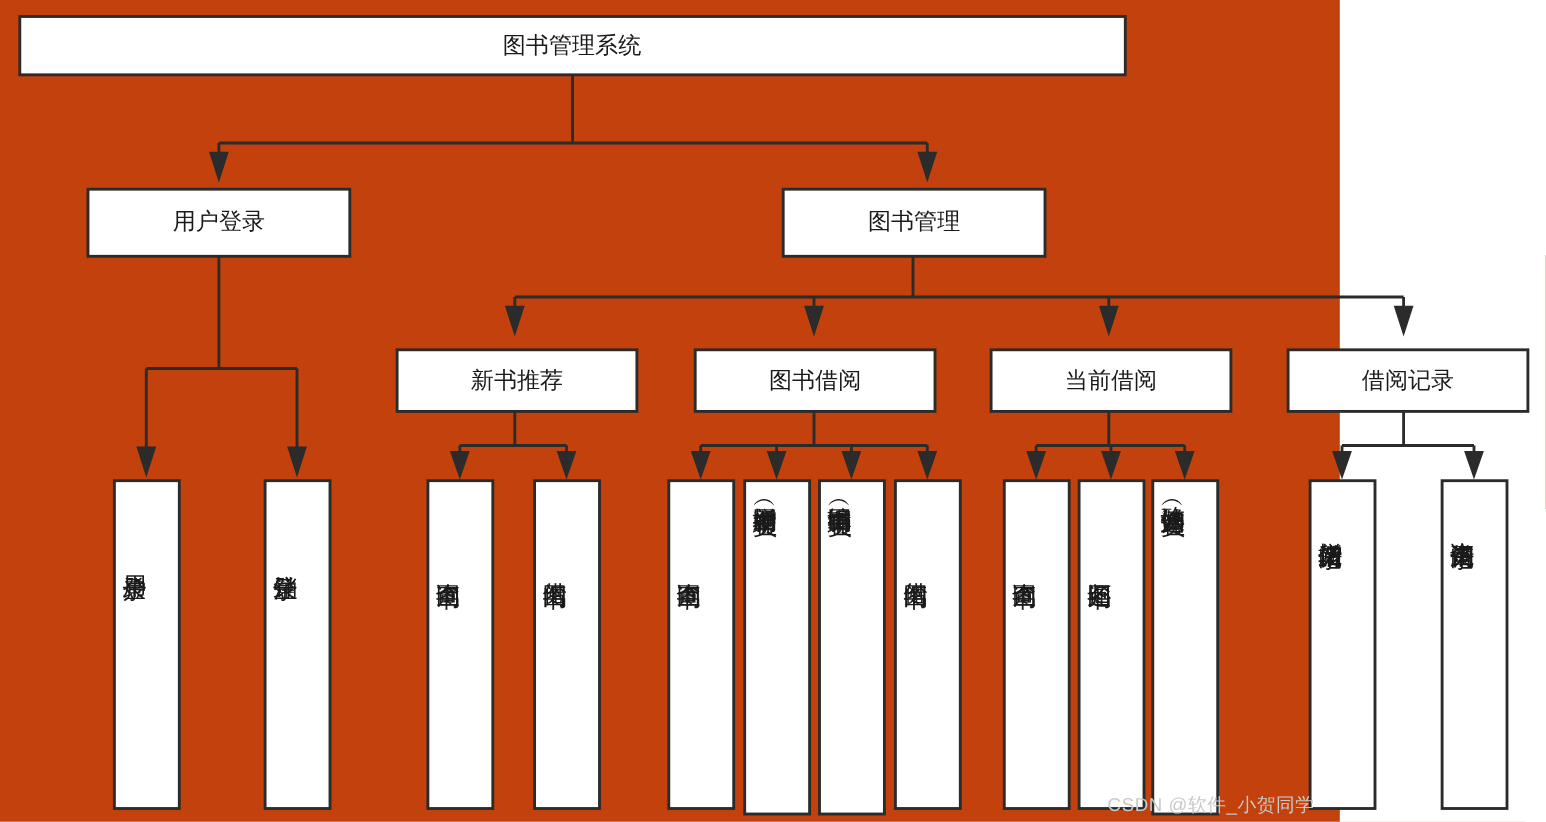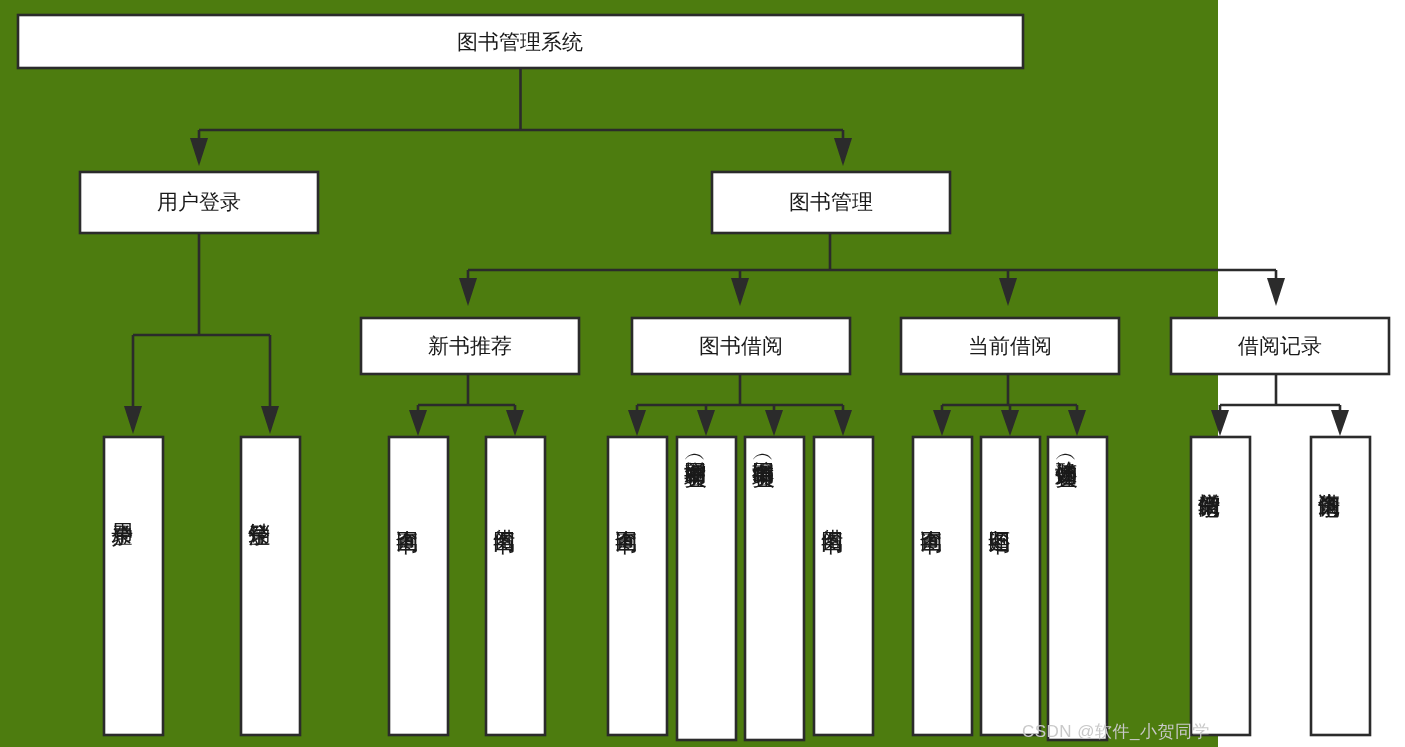--- a/index.html
+++ b/index.html
@@ -10,21 +10,21 @@
   body {
     width: 1405px;
     height: 747px;
     font-family: "Liberation Sans", "DejaVu Sans", sans-serif;
     overflow: hidden;
   }
   #diagram-root {
     position: relative;
     width: 1218px;
     height: 747px;
-    background: #4d7c0f;
+    background: #c2410c;
   }
   svg#flow-svg {
     position: absolute;
     left: 0;
     top: 0;
     width: 1405px;
     height: 747px;
     display: block;
   }
   .node-box {
@@ -58,21 +58,21 @@
     font-size: 22px;
     line-height: 1.06;
     color: #1a1a1a;
     letter-spacing: 1px;
     white-space: nowrap;
     text-align: left;
     pointer-events: none;
   }
   .watermark {
     position: absolute;
-    right: 8px;
+    right: 23px;
     bottom: 4px;
     font-family: "Liberation Sans", "DejaVu Sans", sans-serif;
     font-size: 17px;
     color: #c9c9c9;
     white-space: nowrap;
     letter-spacing: 0.5px;
   }
 </style>
 </head>
 <body>

